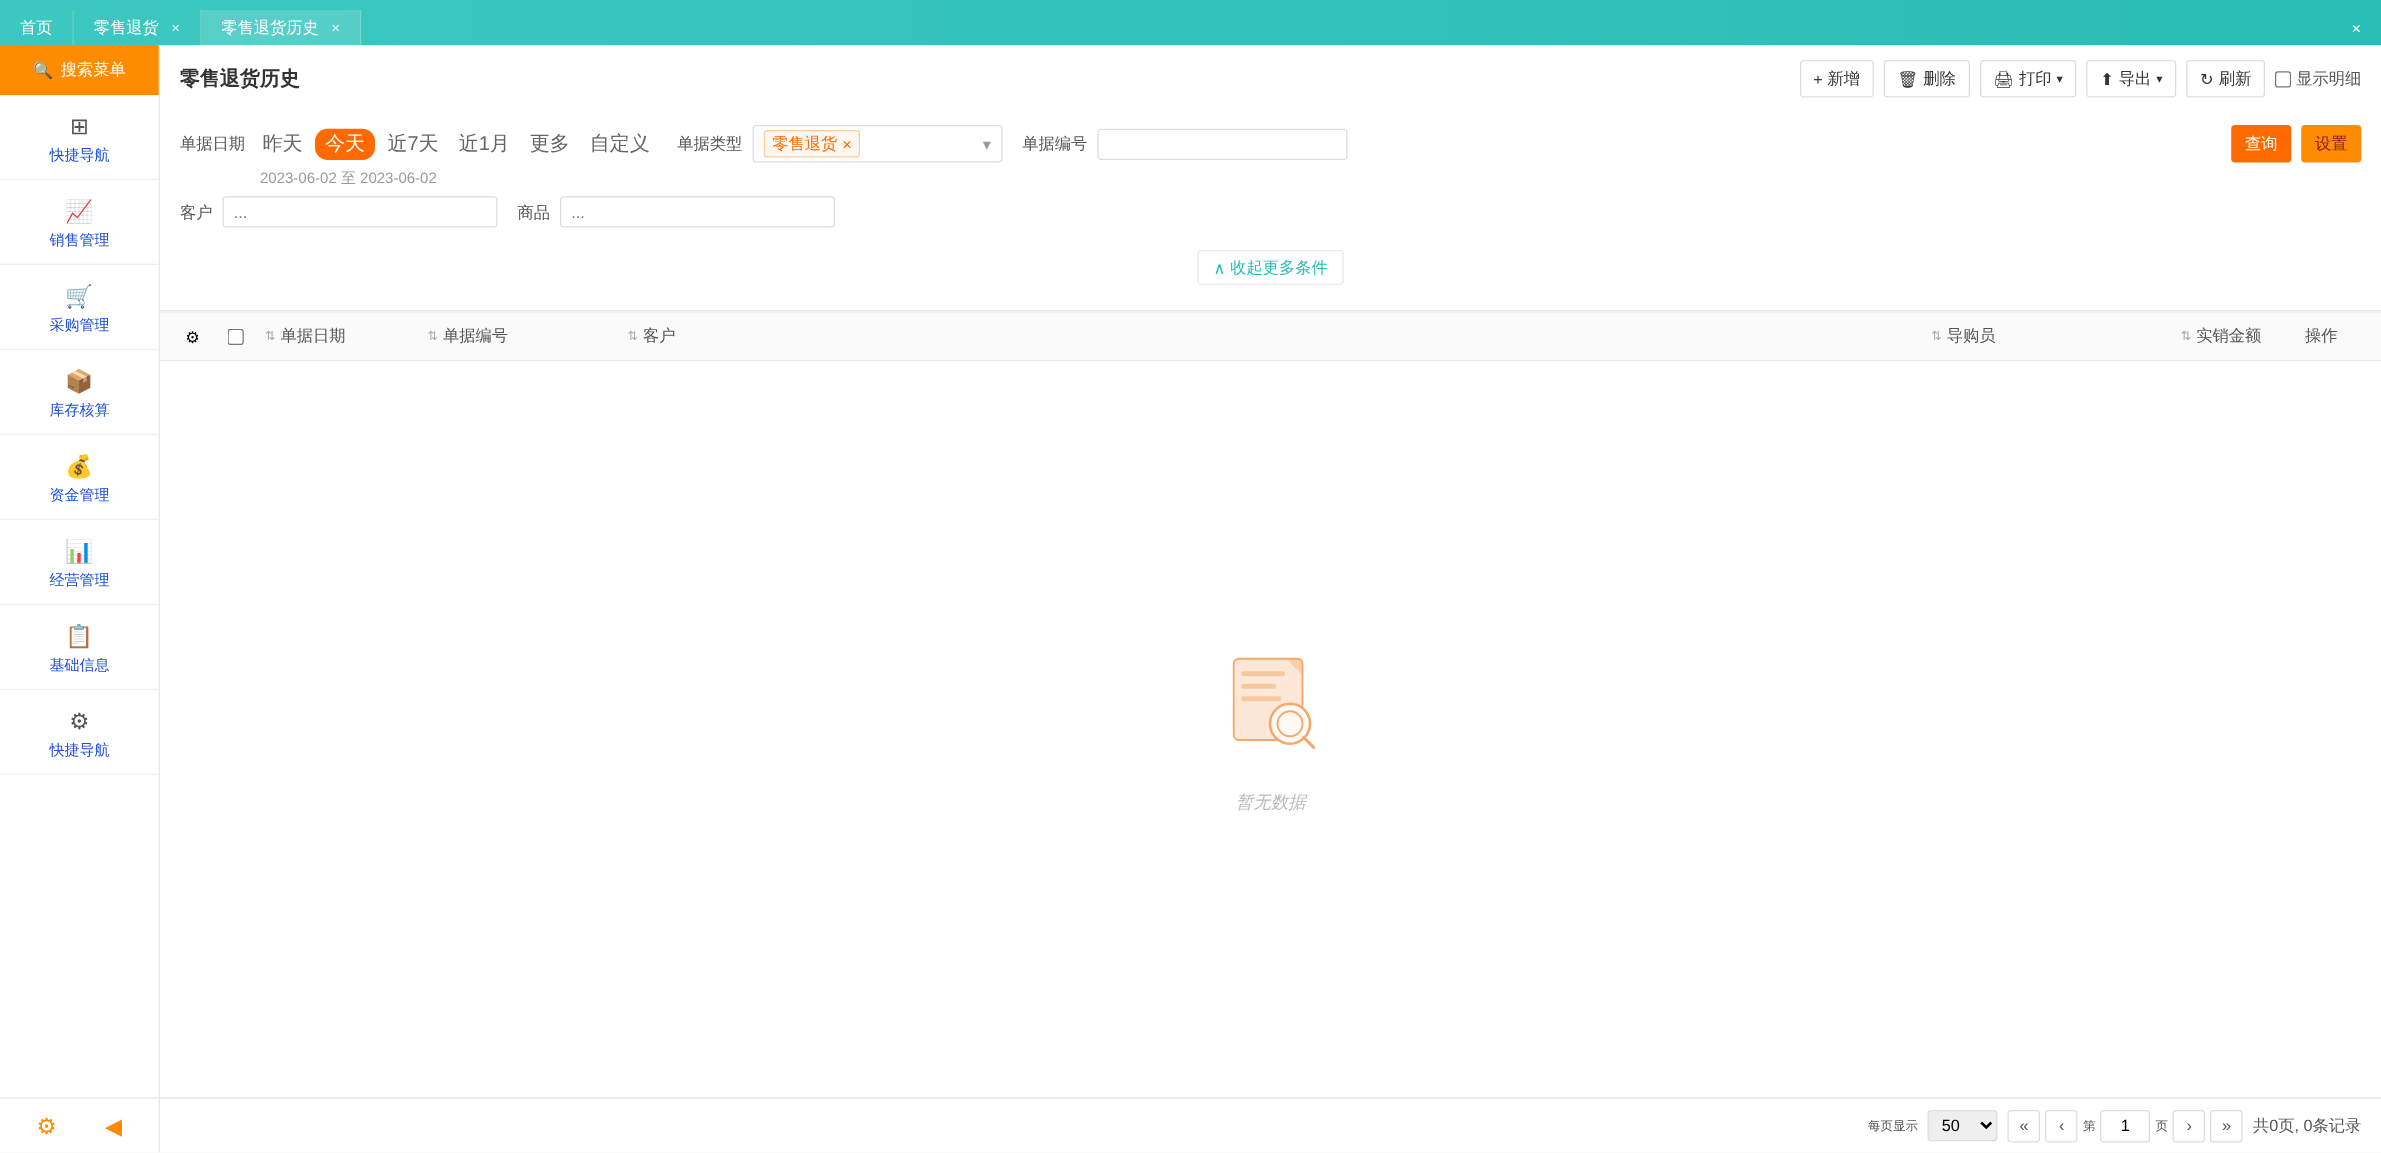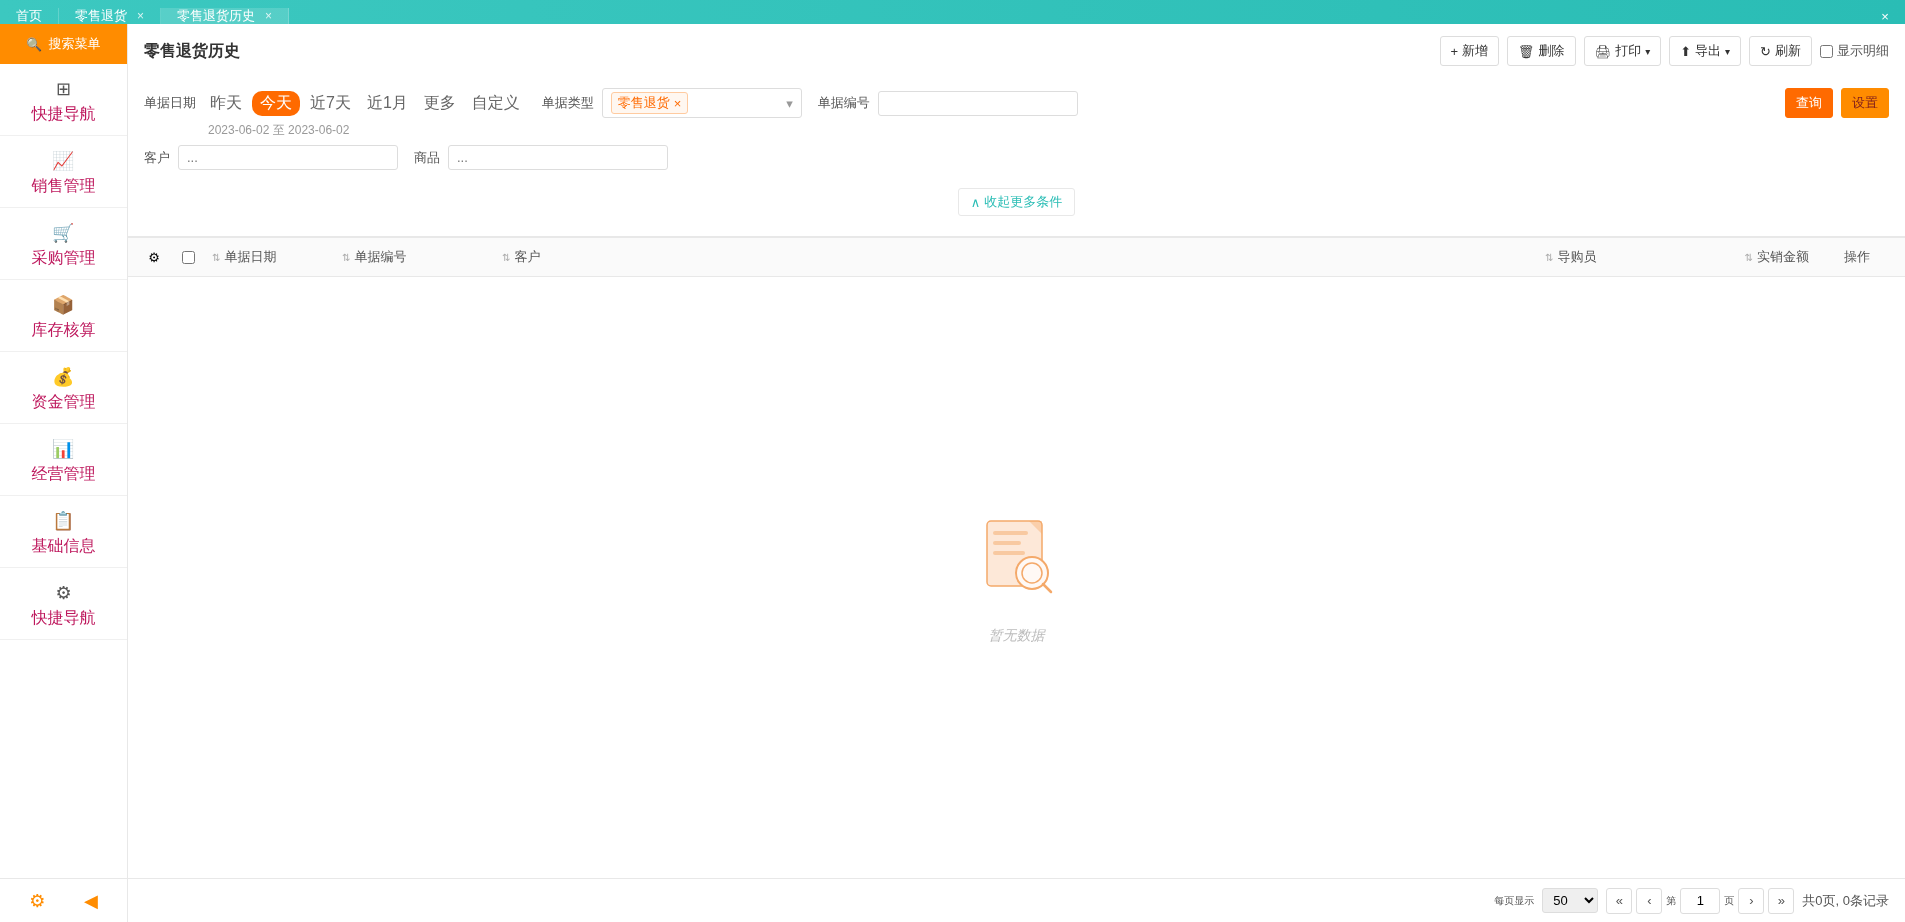--- a/index.html
+++ b/index.html
@@ -1,20 +1,20 @@
 <!DOCTYPE html>
 <html><head>
   <meta charset="utf-8">
   <style>
     * { box-sizing: border-box; margin: 0; padding: 0; font-family: 'Microsoft YaHei', Arial, sans-serif; font-size: 13px; }
     body { width: 1905px; height: 922px; overflow: hidden; display: flex; flex-direction: column; background: #f5f5f5; }
 
     
     .top-bar {
-      height: 24px;
+      height: 36px;
       background: linear-gradient(90deg, #3cc8c0 0%, #2abdb5 100%);
       display: flex;
       align-items: center;
       padding: 8px 0 0 0;
       flex-shrink: 0;
     }
     .top-bar-tabs {
       display: flex;
       align-items: stretch;
       height: 100%;
@@ -91,22 +91,22 @@
       cursor: pointer;
       border-bottom: 1px solid #f0f0f0;
       color: #333;
       gap: 4px;
     }
     .sidebar-item .icon {
       font-size: 18px;
       color: #555;
     }
     .sidebar-item .label {
-      font-size: 16px;
-      color: #be185d;
+      font-size: 12px;
+      color: #1d4ed8;
     }
     .sidebar-bottom {
       height: 44px;
       display: flex;
       align-items: center;
       justify-content: space-around;
       border-top: 1px solid #e8e8e8;
       padding: 0 10px;
     }
 

